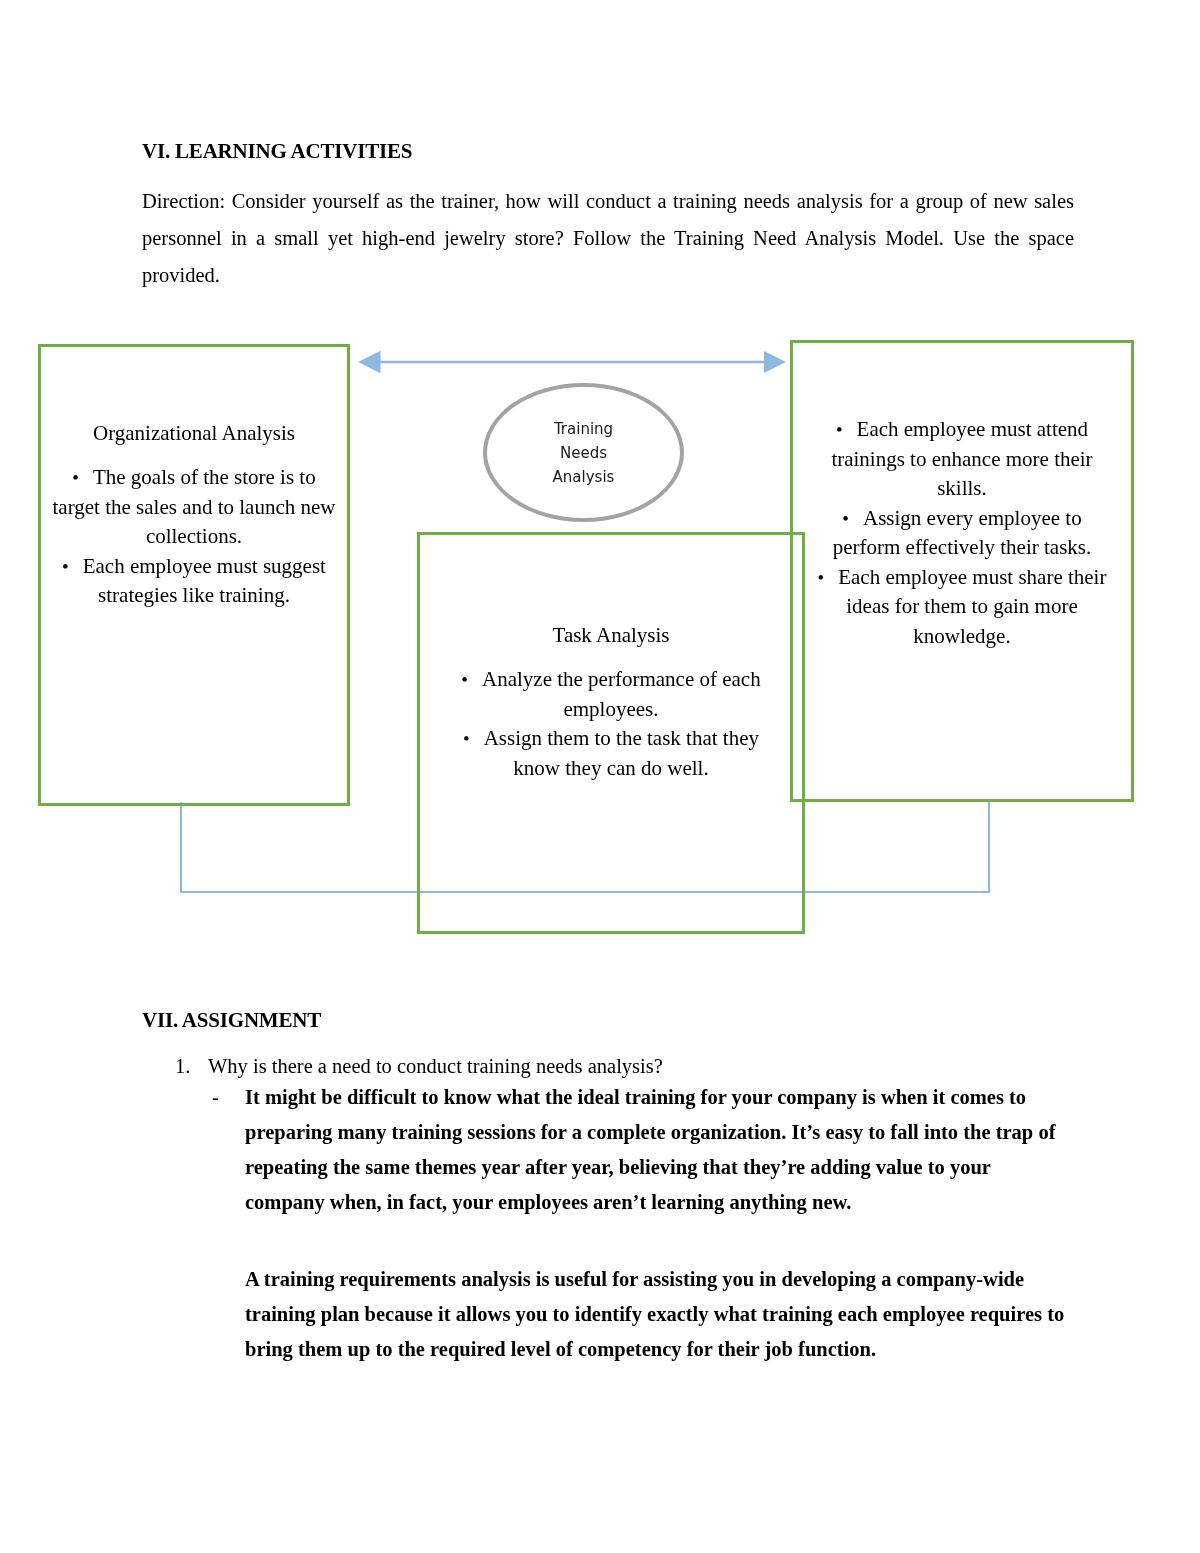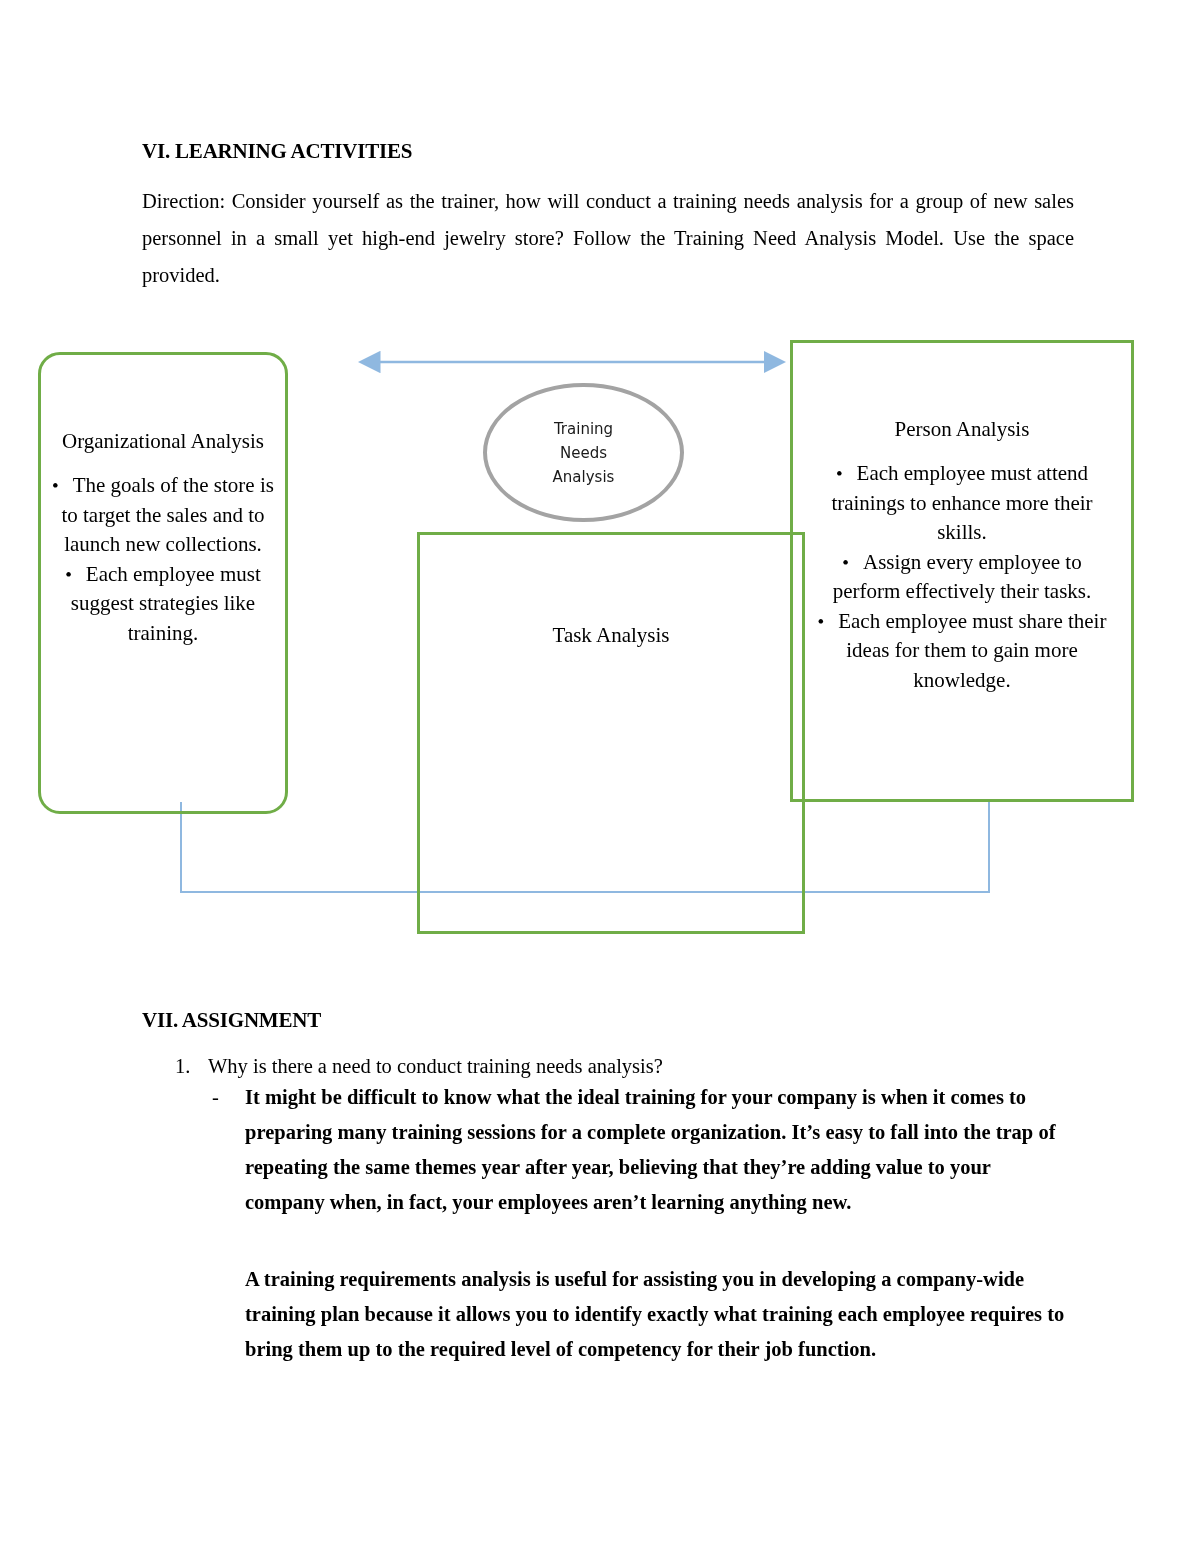--- a/index.html
+++ b/index.html
@@ -52,21 +52,21 @@
   }
   .diagram svg { display:block; }
 
   .gbox {
     position: absolute;
     border: 3px solid #70AD47;
     background: transparent;
     box-sizing: border-box;
     z-index: 3;
   }
-  #box-organizational { left: 38px;  top: 352px; width: 250px; height: 462px; border-radius: 22px; }
+  #box-organizational { left: 38px;  top: 344px; width: 312px; height: 462px; }
   #box-person        { left: 790px; top: 340px; width: 344px; height: 462px; }
   #box-task          { left: 417px; top: 532px; width: 388px; height: 402px; }
 
   .box-inner {
     position: absolute;
     left: 0; right: 0;
     text-align: center;
   }
   #box-organizational .box-inner { top: 72px; padding: 0 10px; }
   #box-person .box-inner        { top: 72px; padding: 0 14px; }
@@ -190,26 +190,29 @@
       <div class="etext">
         <div>Training</div>
         <div>Needs</div>
         <div>Analysis</div>
       </div>
     </div>
 
     <div class="gbox" id="box-task">
       <div class="box-inner">
         <div class="box-title">Task Analysis</div>
+        <ul class="bullets">
+          <li><span class="bdot">•</span><span>Analyze the performance of each employees.</span></li>
+          <li><span class="bdot">•</span><span>Assign them to the task that they know they can do well.</span></li>
+        </ul>
       </div>
     </div>
 
     <div class="gbox" id="box-person">
       <div class="box-inner">
-        <div class="box-title">Person Analysis</div>
         <ul class="bullets">
           <li><span class="bdot">•</span><span>Each employee must attend trainings to enhance more their skills.</span></li>
           <li><span class="bdot">•</span><span>Assign every employee to perform effectively their tasks.</span></li>
           <li><span class="bdot">•</span><span>Each employee must share their ideas for them to gain more knowledge.</span></li>
         </ul>
       </div>
     </div>
 
   </div>
 

